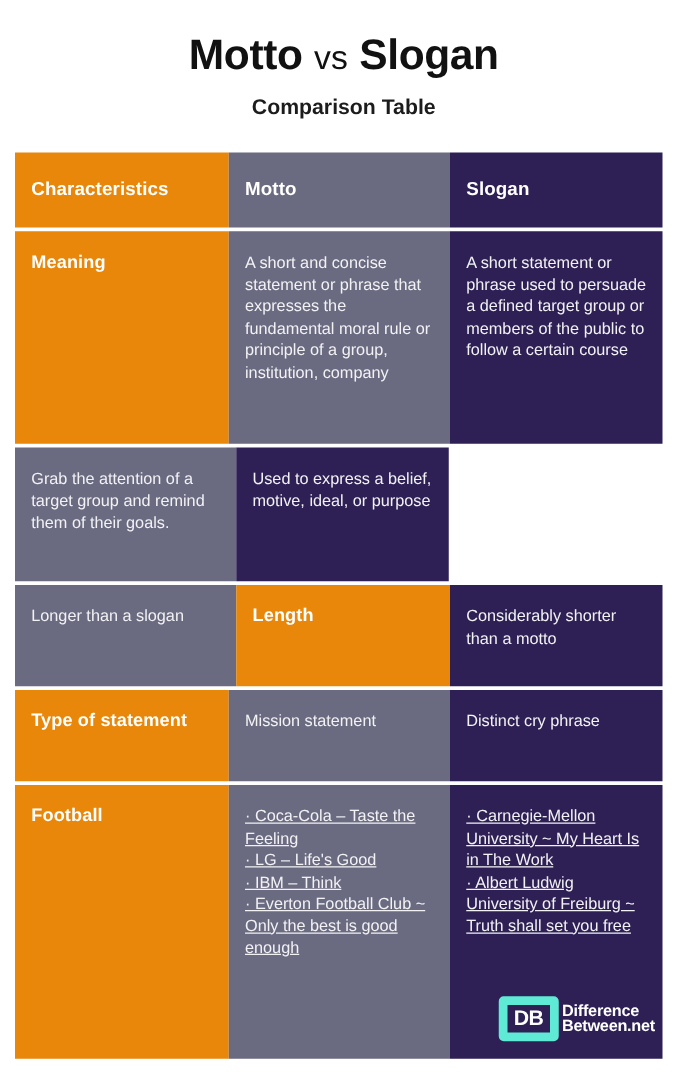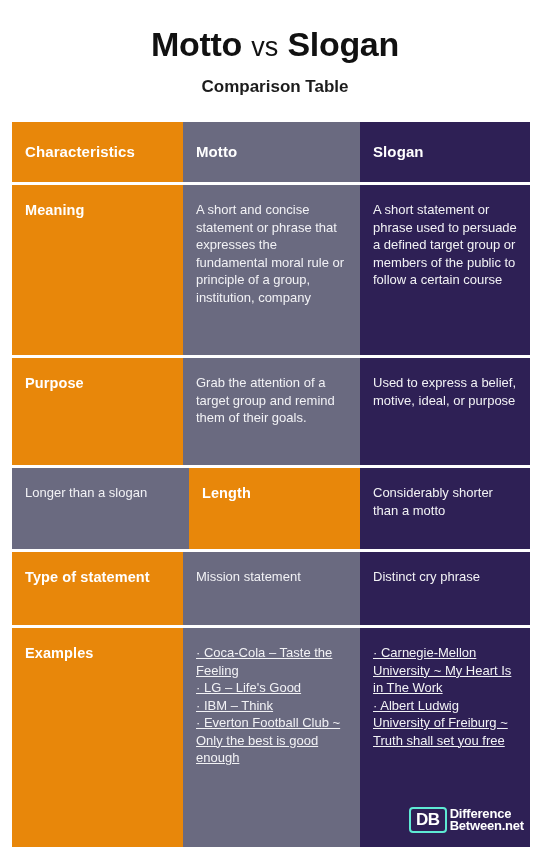--- a/index.html
+++ b/index.html
@@ -127,21 +127,21 @@
   .logo {
     position: absolute;
     right: 14px;
     bottom: 14px;
     display: flex;
     align-items: center;
     gap: 3px;
   }
 
   .logo-badge {
-    border: 2px solid #5eead4;
+    border: 7px solid #5eead4;
     border-radius: 4px;
     padding: 1px 5px 2px 5px;
     font-size: 17px;
     font-weight: 700;
     line-height: 19px;
     color: #ffffff;
     letter-spacing: -0.5px;
   }
 
   .logo-words {
@@ -188,23 +188,20 @@
       </div>
       <div class="cell col-motto">
         <div class="body-text">A short and concise statement or phrase that expresses the fundamental moral rule or principle of a group, institution, company</div>
       </div>
       <div class="cell col-slogan">
         <div class="body-text">A short statement or phrase used to persuade a defined target group or members of the public to follow a certain course</div>
       </div>
     </div>
 
     <div class="row row-purpose">
-      <div class="cell col-char">
-        <div class="char-label">Purpose</div>
-      </div>
       <div class="cell col-motto">
         <div class="body-text">Grab the attention of a target group and remind them of their goals.</div>
       </div>
       <div class="cell col-slogan">
         <div class="body-text">Used to express a belief, motive, ideal, or purpose</div>
       </div>
     </div>
 
     <div class="row row-length">
       <div class="cell col-motto">
@@ -225,21 +222,21 @@
       <div class="cell col-motto">
         <div class="body-text">Mission statement</div>
       </div>
       <div class="cell col-slogan">
         <div class="body-text">Distinct cry phrase</div>
       </div>
     </div>
 
     <div class="row row-examples">
       <div class="cell col-char">
-        <div class="char-label">Examples</div>
+        <div class="char-label">Football</div>
       </div>
       <div class="cell col-motto">
         <div class="bullet-list">· Coca-Cola – Taste the Feeling
 · LG – Life's Good
 · IBM – Think
 · Everton Football Club ~ Only the best is good enough</div>
       </div>
       <div class="cell col-slogan">
         <div class="bullet-list">· Carnegie-Mellon University ~ My Heart Is in The Work
 · Albert Ludwig University of Freiburg ~ Truth shall set you free</div>

